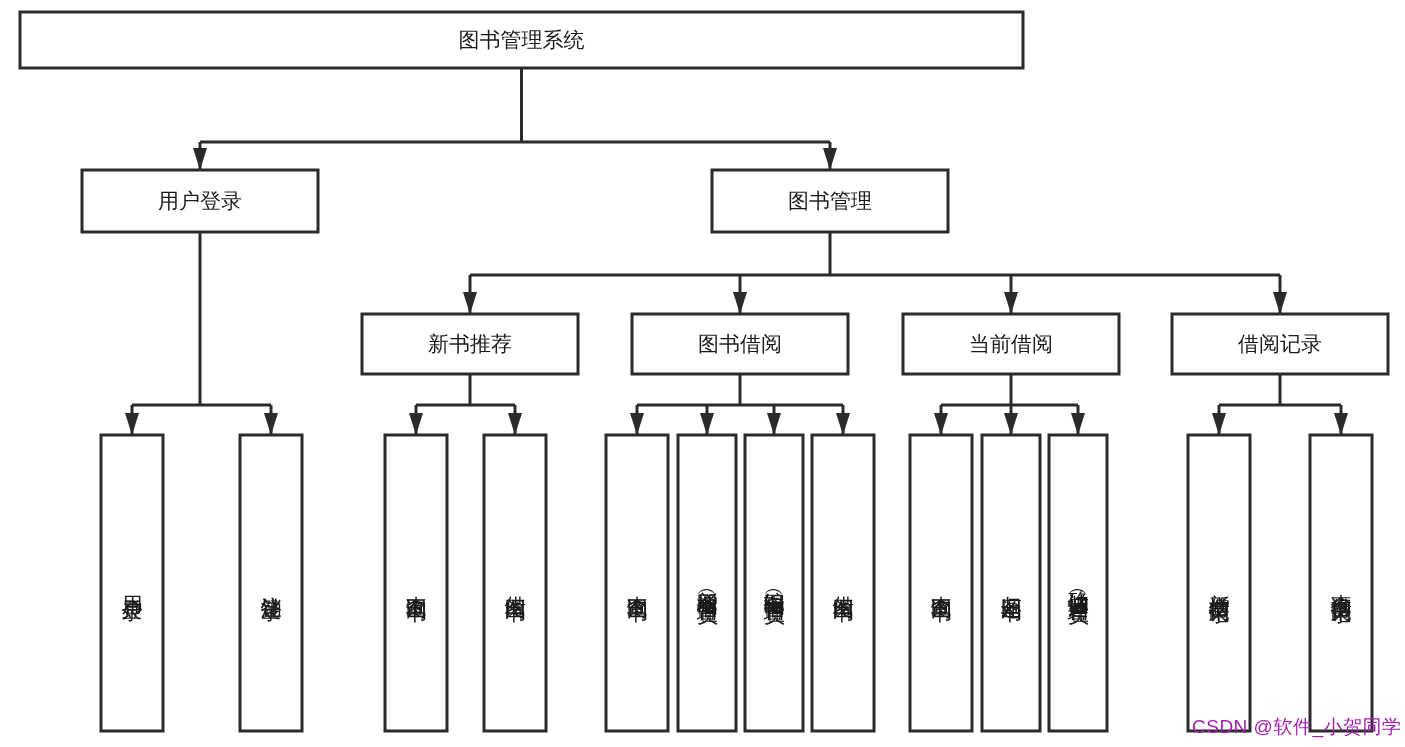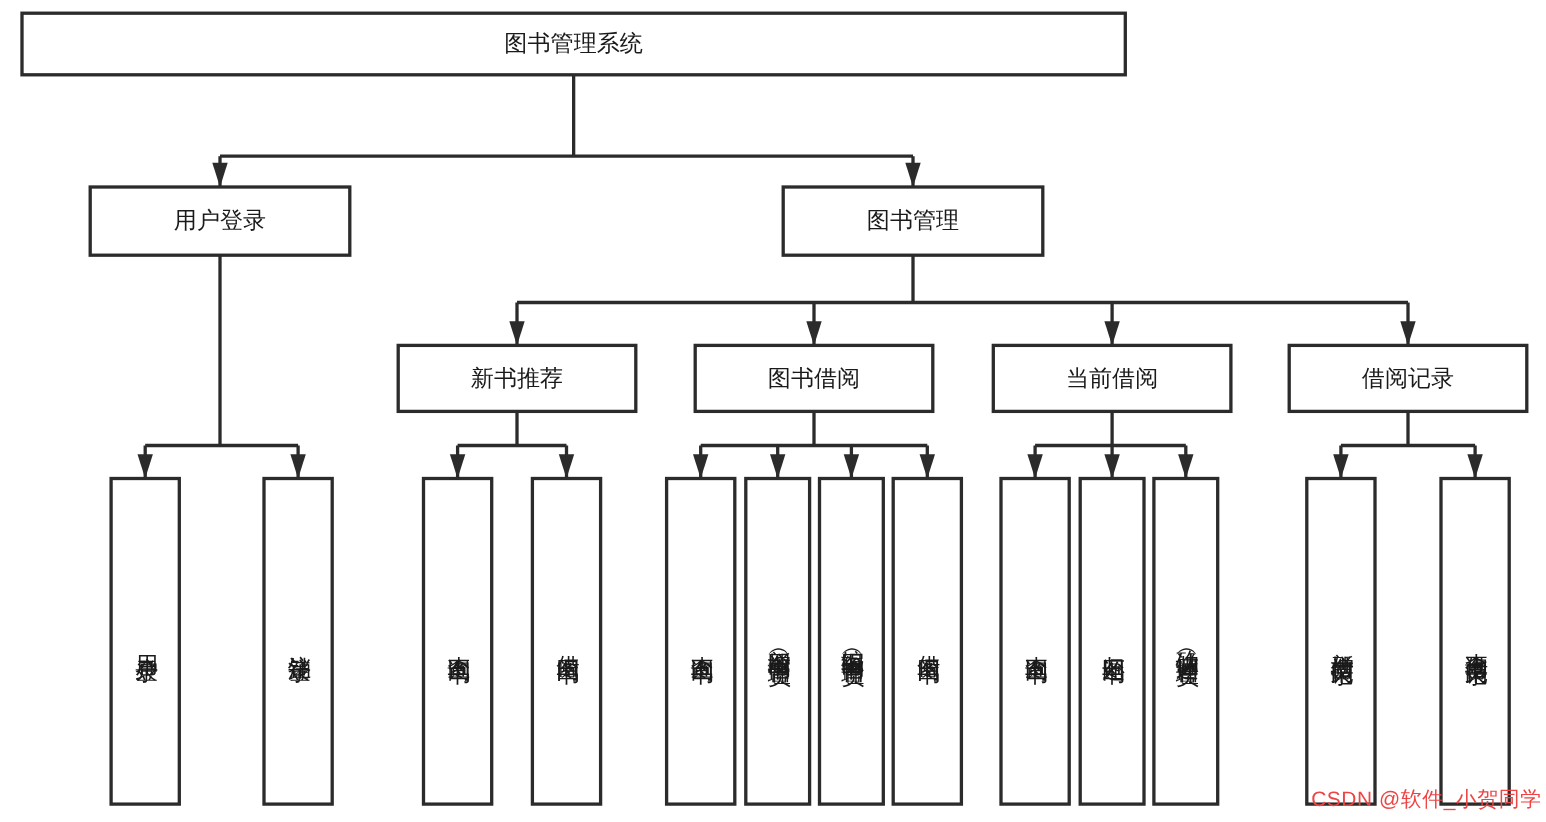--- a/index.html
+++ b/index.html
@@ -62,21 +62,21 @@
     justify-content: center;
     text-align: center;
     white-space: nowrap;
     pointer-events: none;
     user-select: none;
   }
   .watermark {
     position: absolute;
     font-family: "Liberation Sans", "DejaVu Sans", sans-serif;
     font-size: 19px;
-    color: #ef4444;
+    color: #a21caf;
     white-space: nowrap;
     letter-spacing: 0.5px;
   }
 </style>
 </head>
 <body>
 
 <div id="diagram-root">
   <svg class="diagram-canvas" viewBox="0 0 1405 747">
     <g id="connector-layer">

